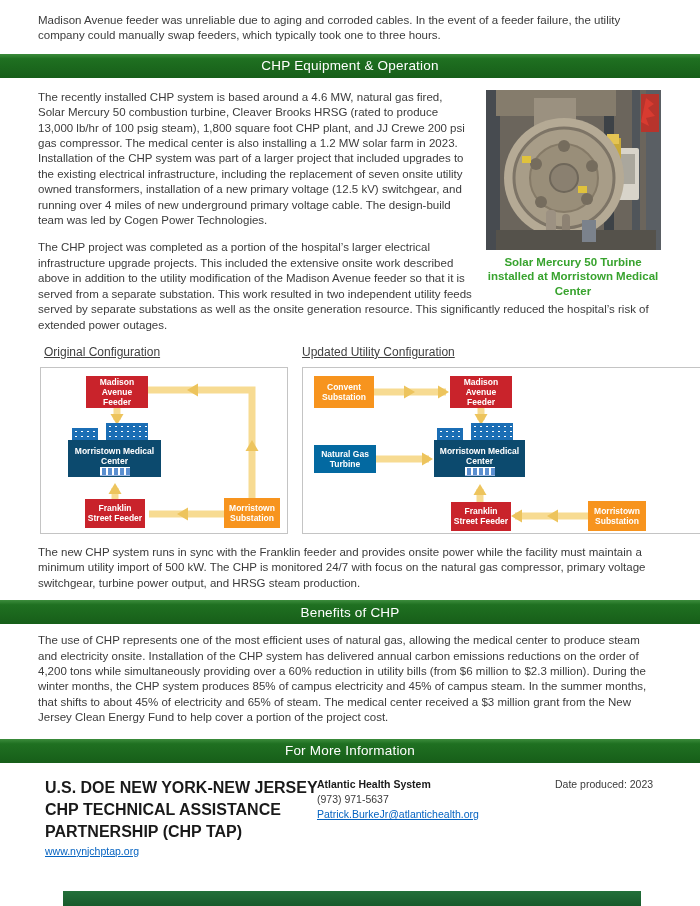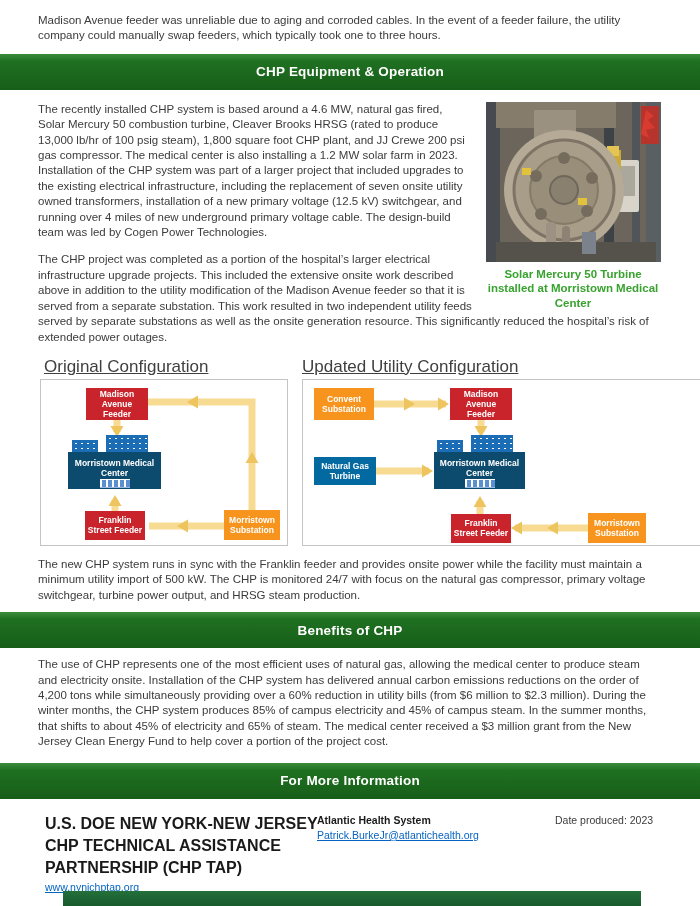--- a/index.html
+++ b/index.html
@@ -5,34 +5,34 @@
   html,body{margin:0;padding:0;}
   body{
     width:700px;height:906px;position:relative;overflow:hidden;
     background:#ffffff;
     font-family:"Liberation Sans","DejaVu Sans",sans-serif;
     color:#3b3b3b;
   }
   .para{font-size:11.5px;line-height:1.34;}
   .intro{margin:13px 40px 10px 38px;width:624px;}
   .section-bar{
-    width:700px;height:36px;
+    width:700px;height:24px;
     background:linear-gradient(180deg,#3c8c3c 0%,#1f7021 20%,#175e19 100%);
-    color:#ffffff;font-weight:bold;font-size:13.5px;
+    color:#ffffff;font-weight:normal;font-size:13.5px;
     display:flex;align-items:center;justify-content:center;
     letter-spacing:.2px;
   }
   .content{margin:12px 38px 0 38px;width:624px;}
   .photo-col{float:right;width:178px;margin-left:12px;text-align:center;}
   .photo-frame{width:175px;height:160px;margin:0 auto;display:block;}
   .photo-caption{margin-top:5px;color:#38a32e;font-weight:bold;font-size:11.5px;line-height:1.25;}
   .photo-credit{margin-top:8px;color:#b3b1b0;font-weight:bold;font-size:9.5px;}
   .content p{margin:0 0 12px 0;}
   .diagrams{margin:6px 38px 0 38px;width:624px;position:relative;height:190px;clear:both;}
-  .diag-title{font-size:17px;color:#3f3f3f;text-decoration:underline;position:absolute;top:0;}
+  .diag-title{font-size:12px;color:#3f3f3f;text-decoration:underline;position:absolute;top:0;}
   .diag-frame{position:absolute;top:22px;height:167px;border:1px solid #c4c4c4;background:#ffffff;box-sizing:border-box;}
   #frame-original{left:2px;width:248px;}
   #frame-updated{left:264px;width:407px;}
   .diag-frame svg.wires{position:absolute;left:0;top:0;}
   .node{
     position:absolute;color:#ffffff;font-weight:bold;font-size:8.5px;line-height:1.2;
     display:flex;align-items:center;justify-content:center;text-align:center;
     padding:2px;box-sizing:border-box;
   }
   .node.red{background:#c9232b;}
@@ -189,20 +189,21 @@
   <span>For More Information</span>
 </div>
 
 <div class="footer">
   <div class="col-left">
     <div class="org-name">U.S. DOE NEW YORK-NEW JERSEY CHP TECHNICAL ASSISTANCE PARTNERSHIP (CHP TAP)</div>
     <a class="link">www.nynjchptap.org</a>
   </div>
   <div class="col-mid">
     <div class="contact-org">Atlantic Health System</div>
+    <div>(973) 971-5637</div>
     <a class="link">Patrick.BurkeJr@atlantichealth.org</a>
   </div>
   <div class="col-right">
     <div>Date produced: 2023</div>
   </div>
 </div>
 
 <div class="bottom-bar"></div>
 
 </body></html>

